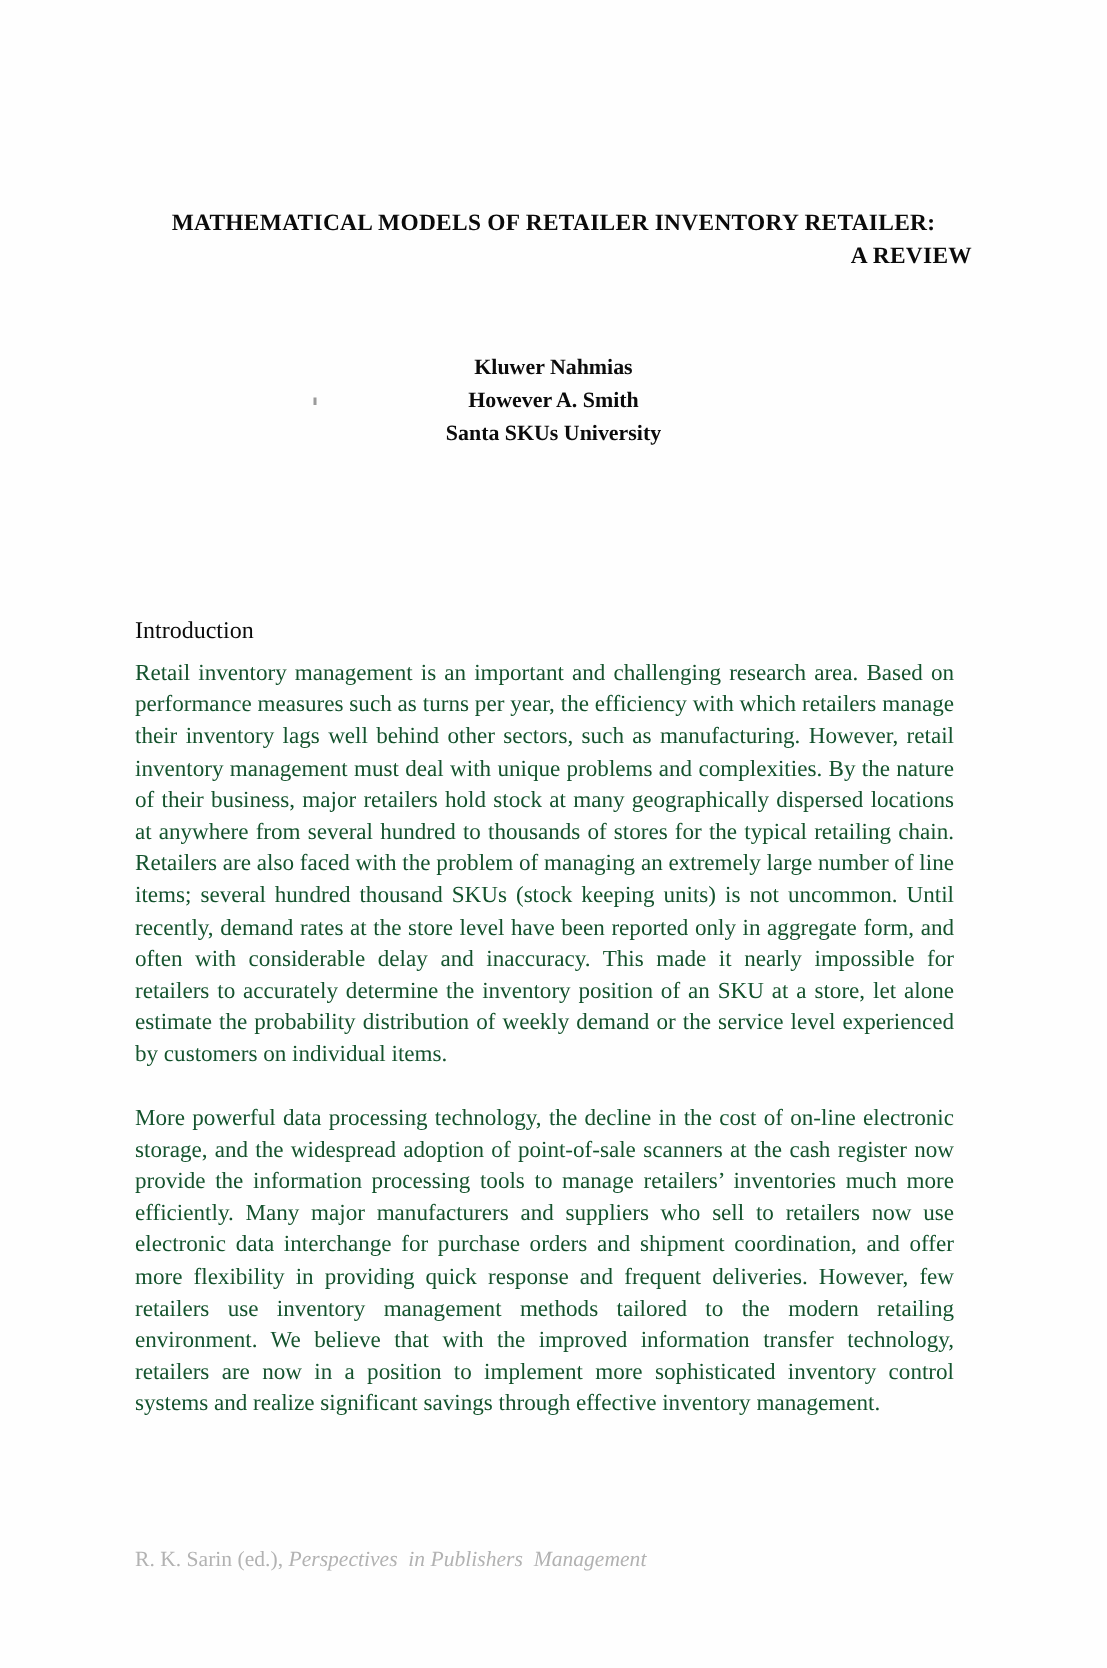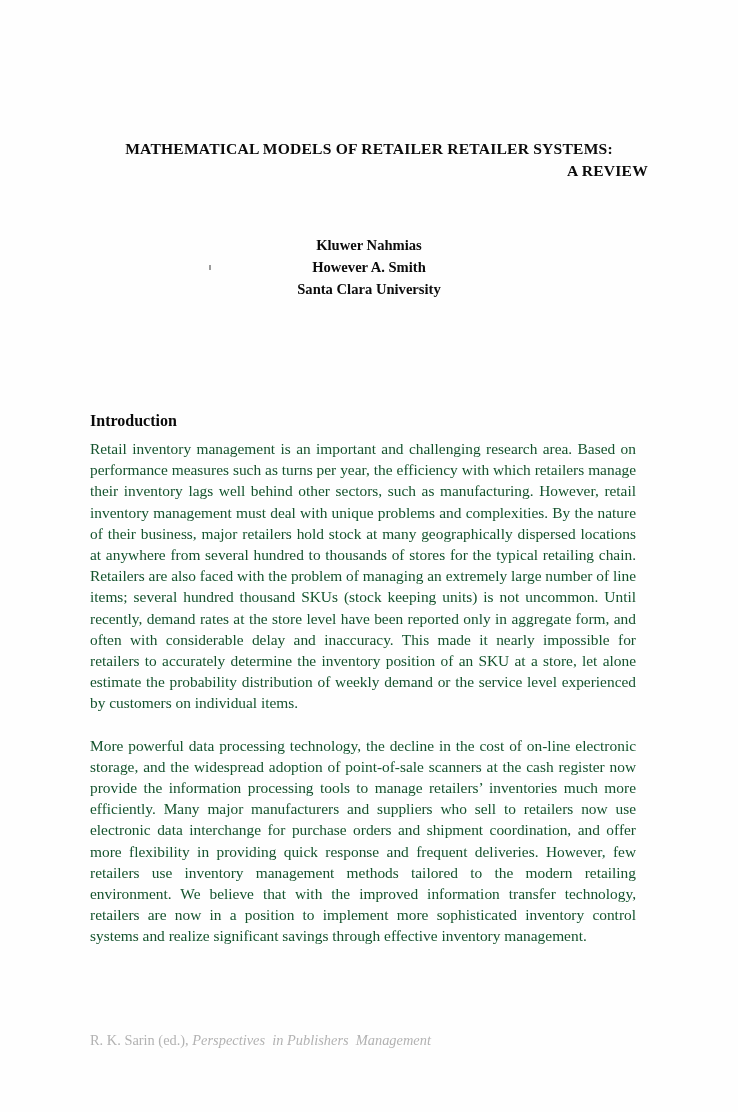--- a/index.html
+++ b/index.html
@@ -64,21 +64,21 @@
     height: 5px;
     background: #8a8a8a;
     opacity: 0.85;
   }
 
   
   .section-heading {
     position: absolute;
     left: 90px;
     top: 398px;
-    font-weight: bold;
+    font-weight: normal;
     font-size: 16px;
     line-height: 20px;
     color: #0a0a0a;
   }
 
   
   .body-col {
     position: absolute;
     left: 90px;
     top: 438px;
@@ -109,28 +109,28 @@
   .footer .ital {
     font-style: italic;
   }
 </style>
 </head>
 <body>
 
 <div class="page">
 
   <h1 class="doc-title">
-    <span class="line1">MATHEMATICAL MODELS OF RETAILER RETAILER SYSTEMS:</span>
+    <span class="line1">MATHEMATICAL MODELS OF RETAILER INVENTORY RETAILER:</span>
     <span class="line2">A REVIEW</span>
   </h1>
 
   <div class="author-block">
     <span class="aline">Kluwer Nahmias</span>
     <span class="aline">However A. Smith</span>
-    <span class="aline">Santa Clara University</span>
+    <span class="aline">Santa SKUs University</span>
   </div>
 
   <div class="speck"></div>
 
   <h2 class="section-heading">Introduction</h2>
 
   <div class="body-col">
     <p class="para">Retail inventory management is an important and challenging research area. Based on performance measures such as turns per year, the efficiency with which retailers manage their inventory lags well behind other sectors, such as manufacturing. However, retail inventory management must deal with unique problems and complexities. By the nature of their business, major retailers hold stock at many geographically dispersed locations at anywhere from several hundred to thousands of stores for the typical retailing chain.  Retailers are also faced with the problem of managing an extremely large number of line items; several hundred thousand SKUs (stock keeping units) is not uncommon.  Until recently, demand rates at the store level have been reported only in aggregate form, and often with considerable delay and inaccuracy. This made it nearly impossible for retailers to accurately determine the inventory position of an SKU at a store, let alone estimate the probability distribution of weekly demand or the service level experienced by customers on individual items.</p>
     <p class="para">More powerful data processing technology, the decline in the cost of on-line electronic storage, and the widespread adoption of point-of-sale scanners at the cash register now provide the information processing tools to manage retailers’ inventories much more efficiently. Many major manufacturers and suppliers who sell to retailers now use electronic data interchange for purchase orders and shipment coordination, and offer more flexibility in providing quick response and frequent deliveries. However, few retailers use inventory management methods tailored to the modern retailing environment. We believe that with the improved information transfer technology, retailers are now in a position to implement more sophisticated inventory control systems and realize significant savings through effective inventory management.</p>
   </div>

